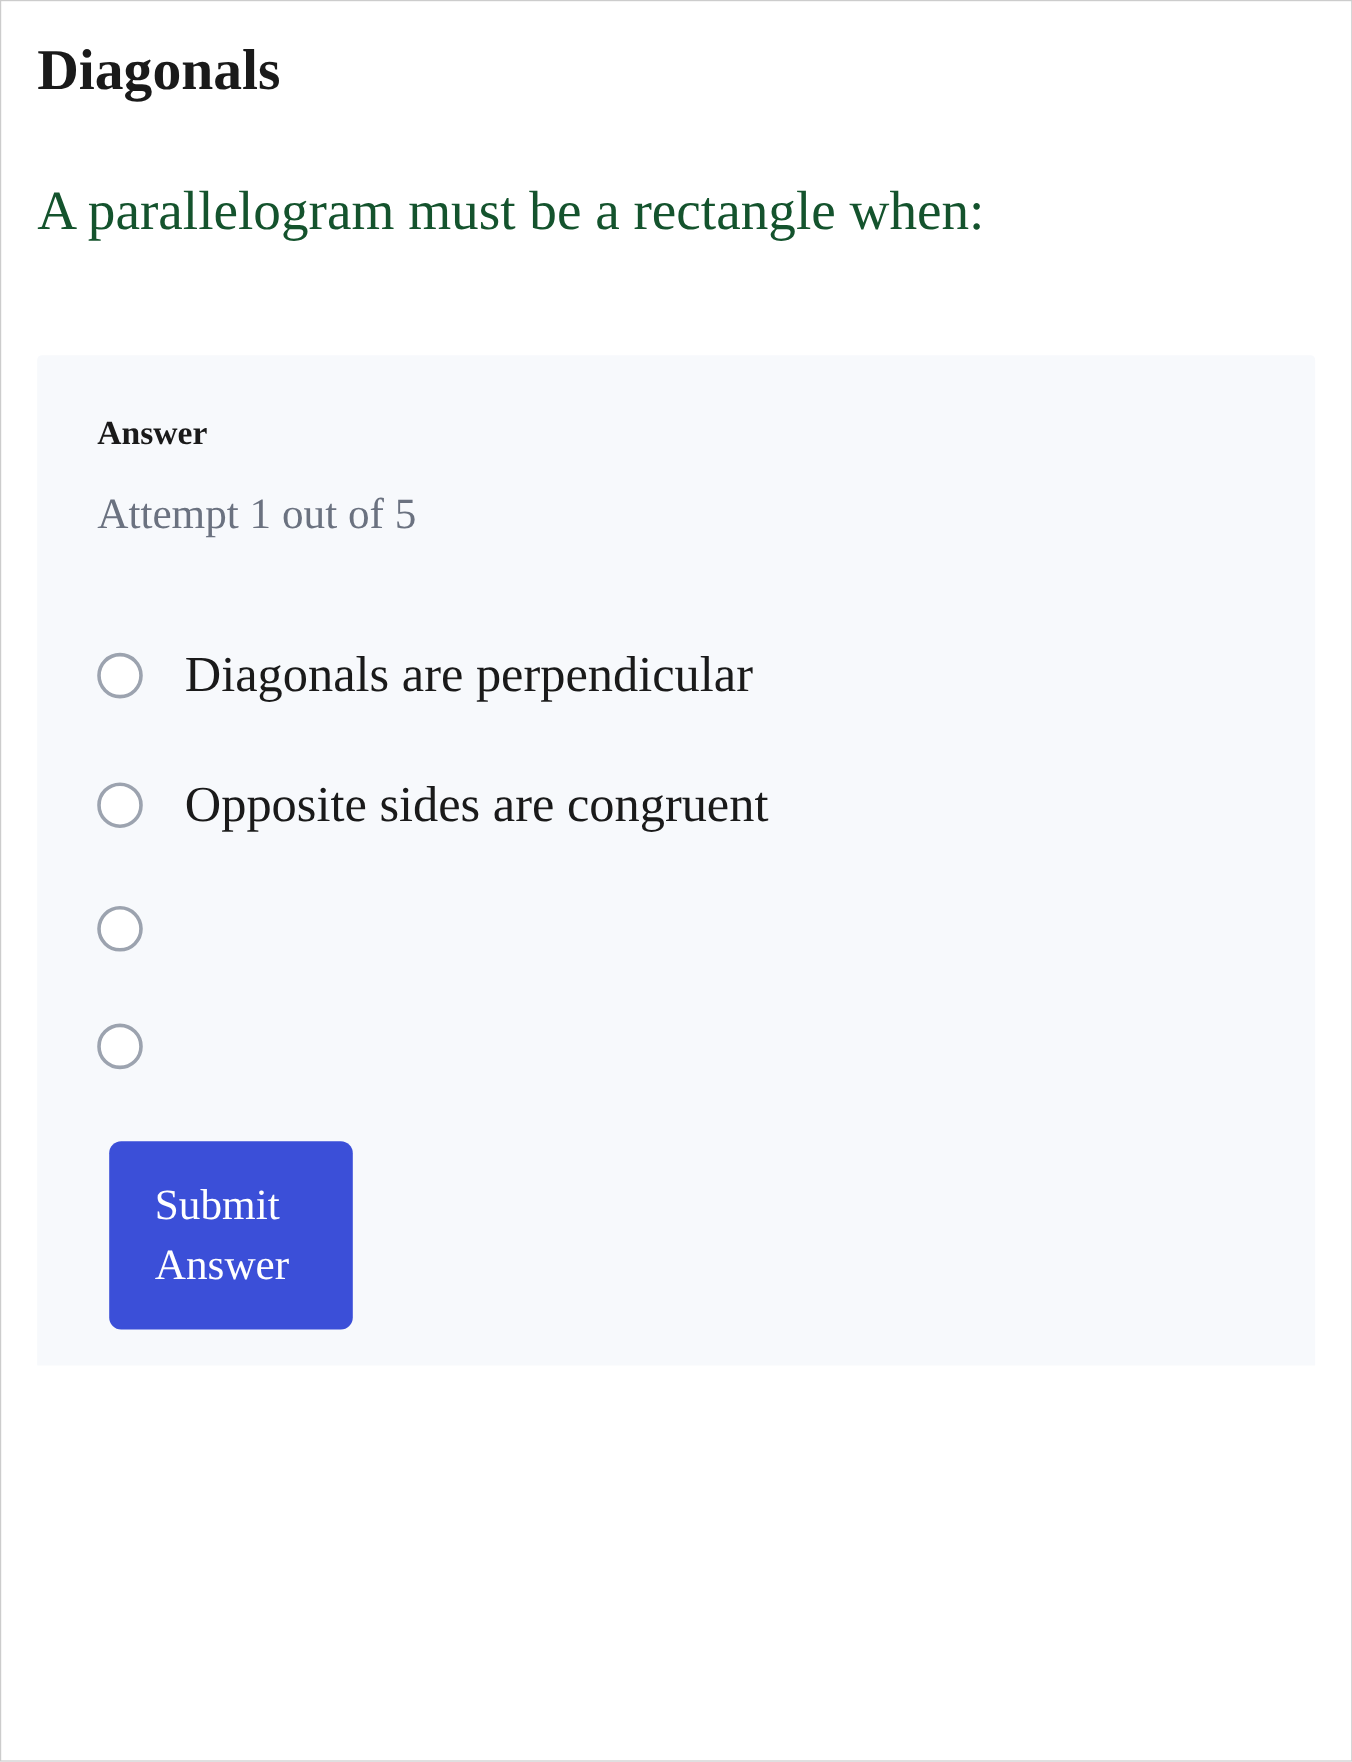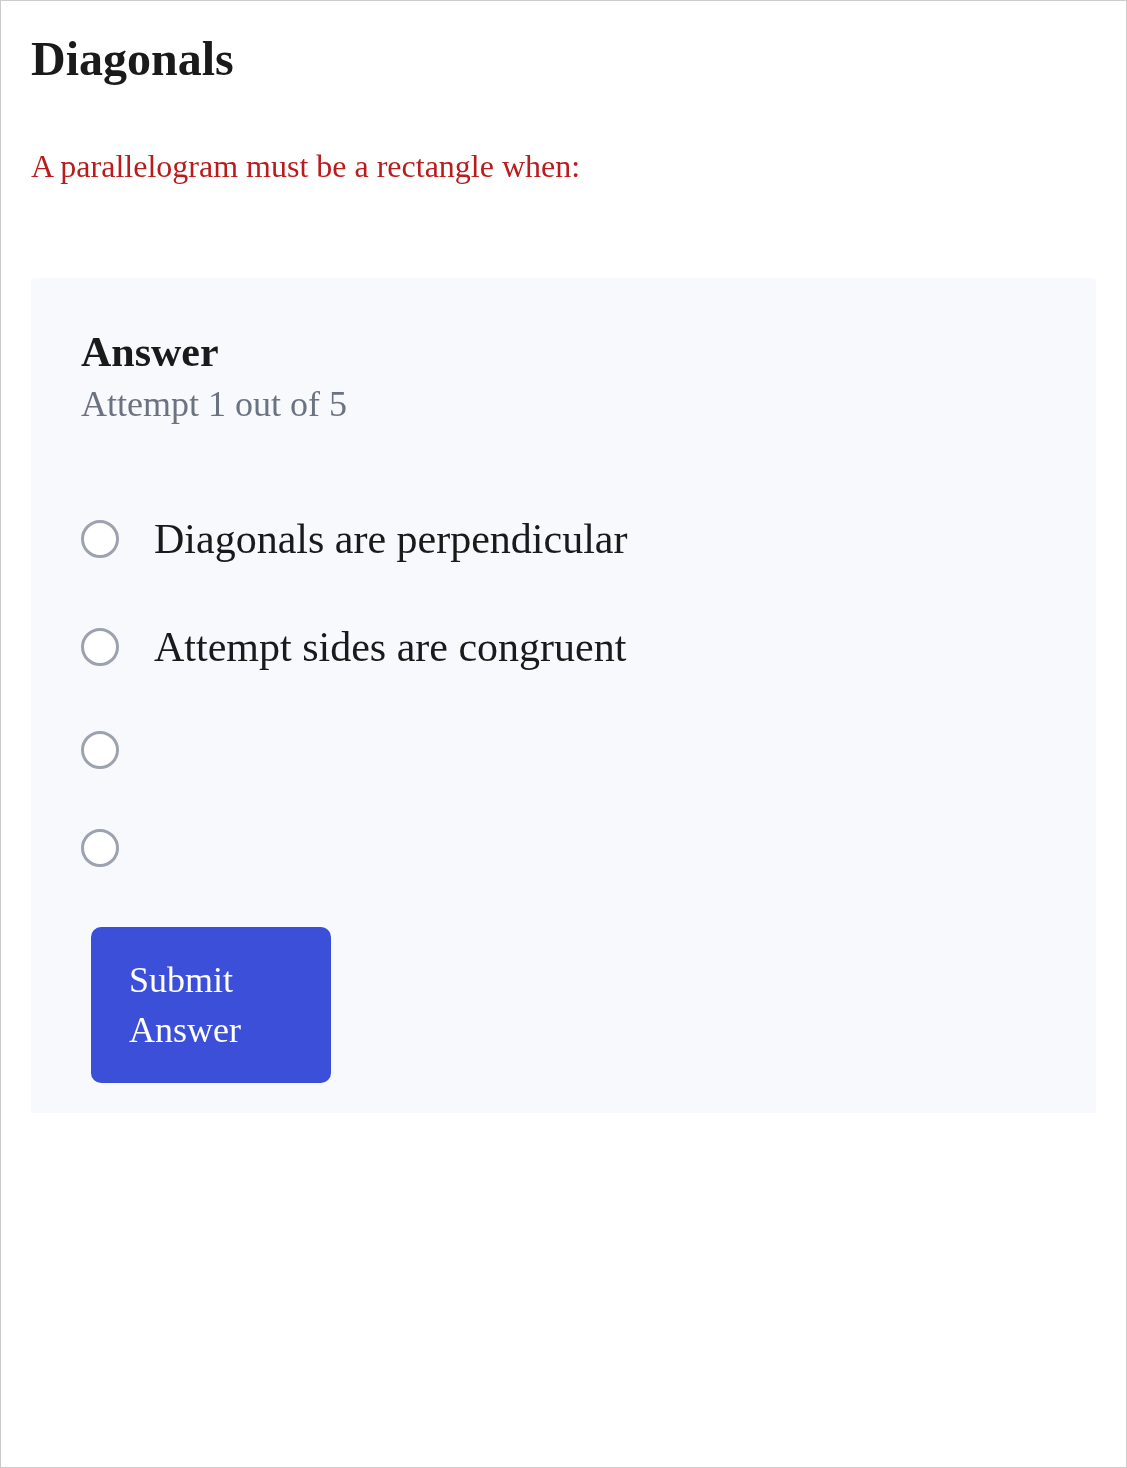--- a/index.html
+++ b/index.html
@@ -19,36 +19,36 @@
       padding: 30px 30px 0 30px;
       height: 100%;
     }
     .question-heading {
       font-size: 48px;
       font-weight: bold;
       color: #1a1a1a;
       margin-bottom: 60px;
     }
     .question-text {
-      font-size: 32px;
-      color: #b91c1c;
+      font-size: 46px;
+      color: #14532d;
       line-height: 1.3;
       margin-bottom: 90px;
       font-weight: 400;
     }
     .answer-panel {
       background: #f7f9fc;
       padding: 50px 50px 30px 50px;
       border-radius: 4px 4px 0 0;
     }
     .answer-heading {
-      font-size: 42px;
+      font-size: 28px;
       font-weight: bold;
       color: #1a1a1a;
-      margin-bottom: 7px;
+      margin-bottom: 29px;
     }
     .attempt-text {
       font-size: 36px;
       color: #6b7280;
       margin-bottom: 90px;
     }
     .options {
       margin-bottom: 56px;
     }
     .option-row {
@@ -74,21 +74,21 @@
       background: #3b4fd8;
       color: #ffffff;
       border: none;
       border-radius: 10px;
       padding: 28px 38px;
       font-size: 36px;
       font-family: Georgia, 'Times New Roman', serif;
       cursor: pointer;
       line-height: 1.4;
       text-align: left;
-      width: 240px;
+      width: 203px;
       margin-left: 10px;
     }
   </style>
 </head>
 <body>
 
 <div class="container">
   <h1 class="question-heading">Diagonals</h1>
   <p class="question-text">A parallelogram must be a rectangle when:</p>
 
@@ -96,21 +96,21 @@
     <h2 class="answer-heading">Answer</h2>
     <p class="attempt-text">Attempt 1 out of 5</p>
 
     <div class="options">
       <div class="option-row">
         <span class="radio-circle"></span>
         <span class="option-label">Diagonals are perpendicular</span>
       </div>
       <div class="option-row">
         <span class="radio-circle"></span>
-        <span class="option-label">Attempt sides are congruent</span>
+        <span class="option-label">Opposite sides are congruent</span>
       </div>
       <div class="option-row">
         <span class="radio-circle"></span>
       </div>
       <div class="option-row">
         <span class="radio-circle"></span>
       </div>
     </div>
 
     <button class="submit-button">Submit Answer</button>

